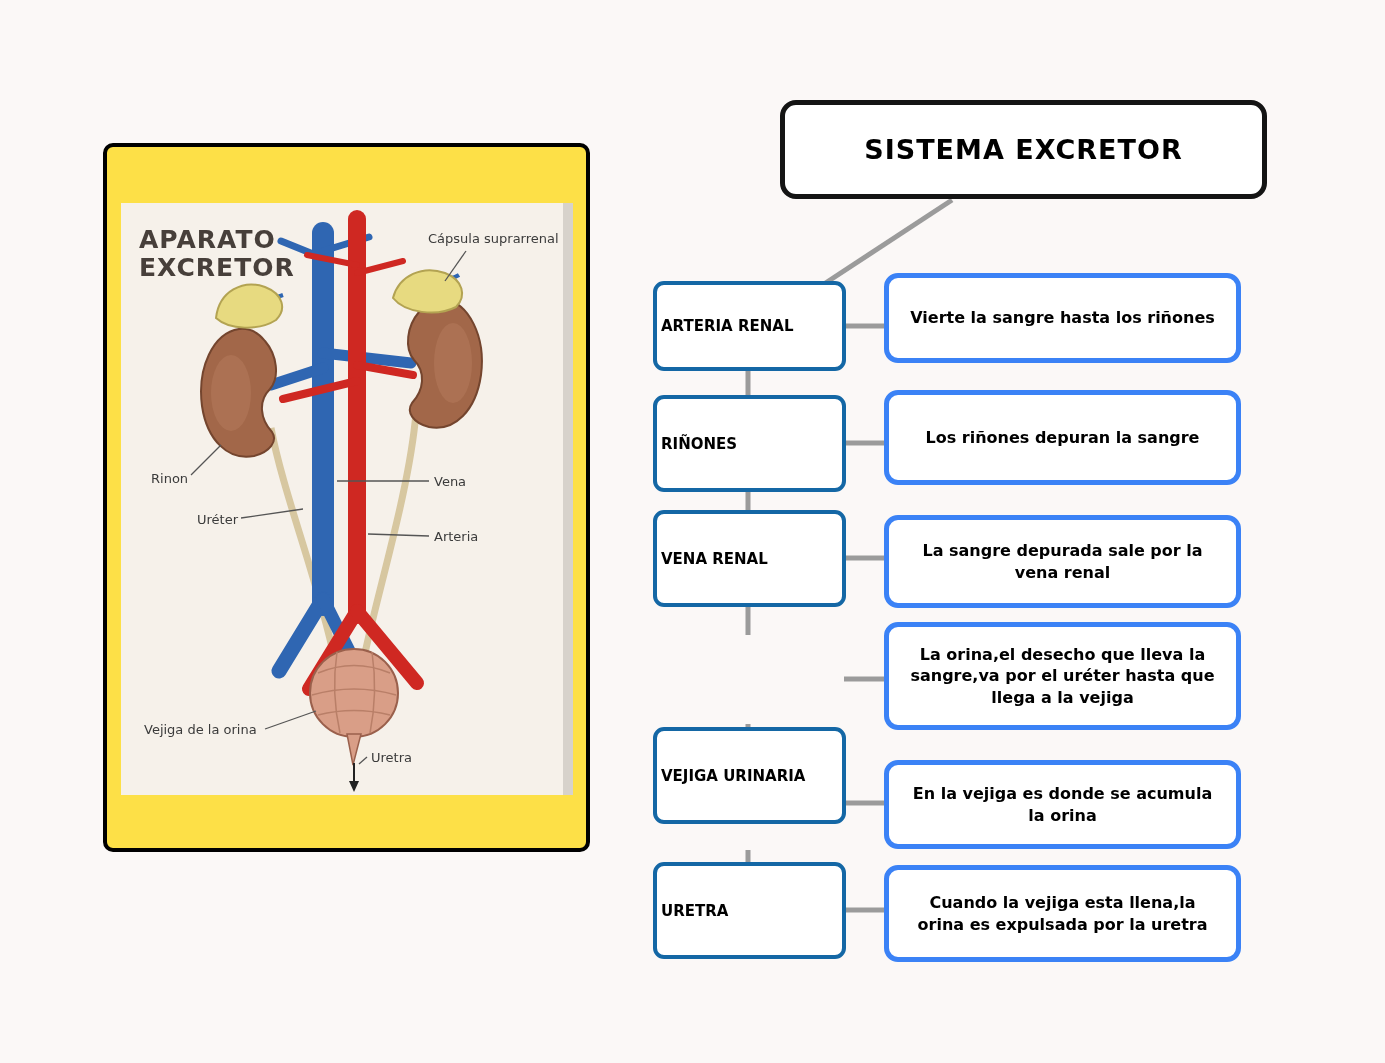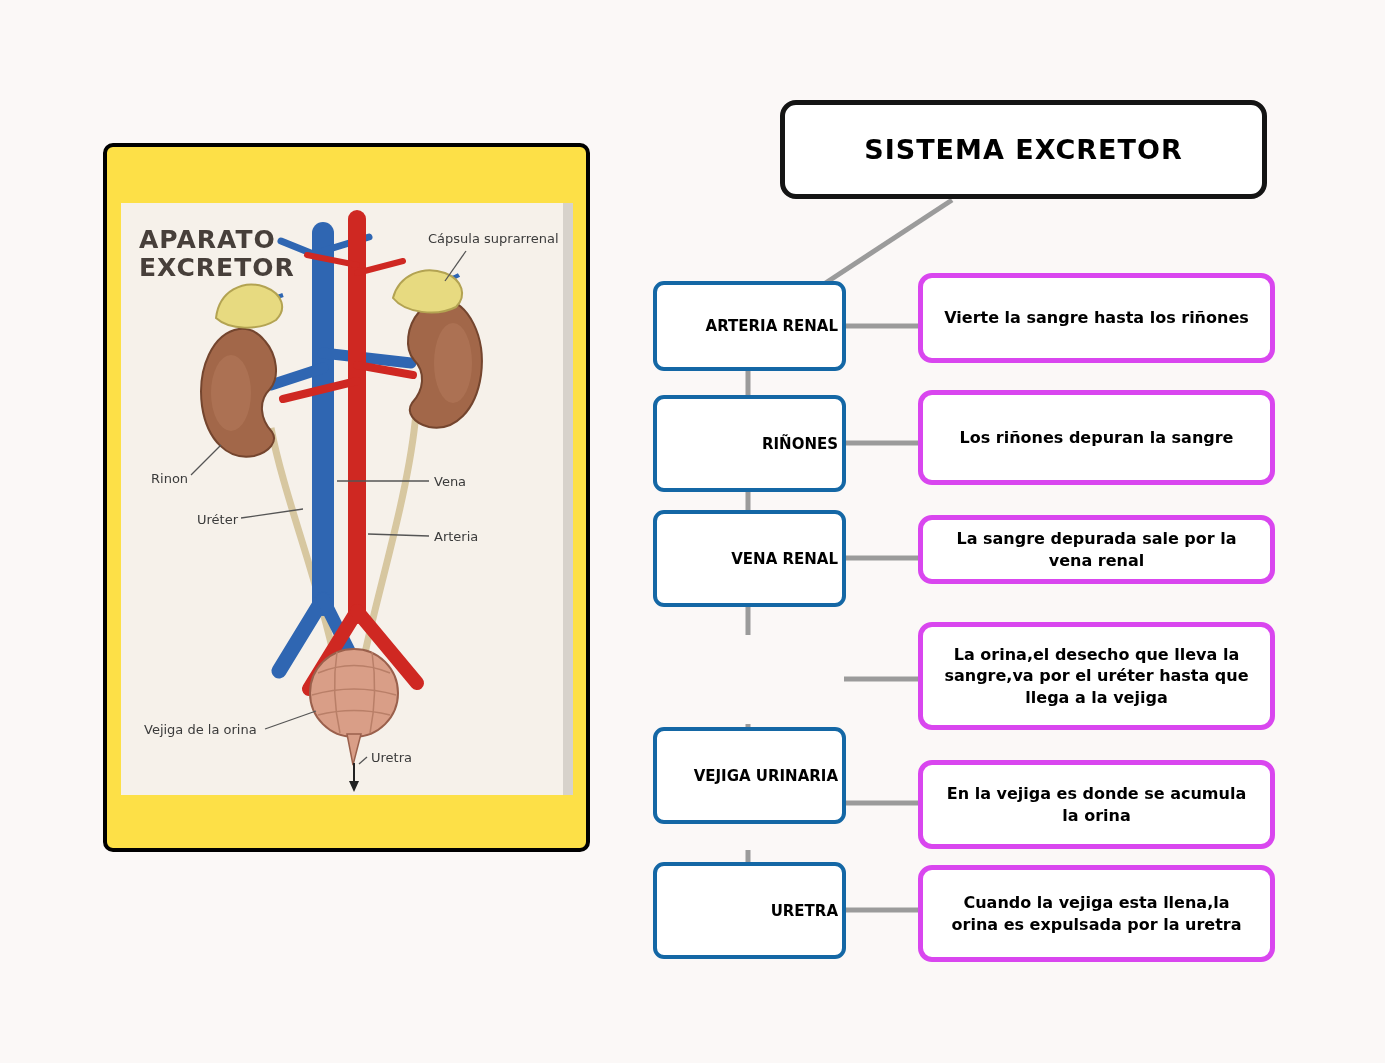--- a/index.html
+++ b/index.html
@@ -25,26 +25,26 @@
   
   .title-box {
     position:absolute; left:780px; top:100px; width:487px; height:99px;
     background:#fff; border:5px solid #141414; border-radius:16px;
     display:flex; align-items:center; justify-content:center;
     font-size:27px; font-weight:bold; color:#000; letter-spacing:1px;
   }
   .term-box {
     position:absolute; left:653px; width:193px;
     background:#fff; border:4px solid #1467a5; border-radius:11px;
-    display:flex; align-items:center; justify-content:flex-end;
+    display:flex; align-items:center; justify-content:flex-start;
     font-size:15px; font-weight:bold; color:#000; text-align:center; padding:4px;
   }
   .desc-box {
-    position:absolute; left:918px; width:357px;
-    background:#fff; border:5px solid #d946ef; border-radius:14px;
+    position:absolute; left:884px; width:357px;
+    background:#fff; border:5px solid #3b82f6; border-radius:14px;
     display:flex; align-items:center; justify-content:center;
     font-size:16px; font-weight:bold; color:#000; text-align:center;
     padding:6px 18px; line-height:1.35;
   }
 </style>
 </head>
 <body>
 
 <div class="canvas">
 
@@ -163,21 +163,21 @@
   <div class="term-box" style="top:862px;height:97px">
     <span>URETRA</span>
   </div>
 
   <div class="desc-box" style="top:273px;height:90px">
     <span>Vierte la sangre hasta los riñones</span>
   </div>
   <div class="desc-box" style="top:390px;height:95px">
     <span>Los riñones depuran la sangre</span>
   </div>
-  <div class="desc-box" style="top:515px;height:69px">
+  <div class="desc-box" style="top:515px;height:93px">
     <span>La sangre depurada sale por la vena renal</span>
   </div>
   <div class="desc-box" style="top:622px;height:108px">
     <span>La orina,el desecho que lleva la sangre,va por el uréter hasta que llega a la vejiga</span>
   </div>
   <div class="desc-box" style="top:760px;height:89px">
     <span>En la vejiga es donde se acumula la orina</span>
   </div>
   <div class="desc-box" style="top:865px;height:97px">
     <span>Cuando la vejiga esta llena,la orina es expulsada por la uretra</span>

